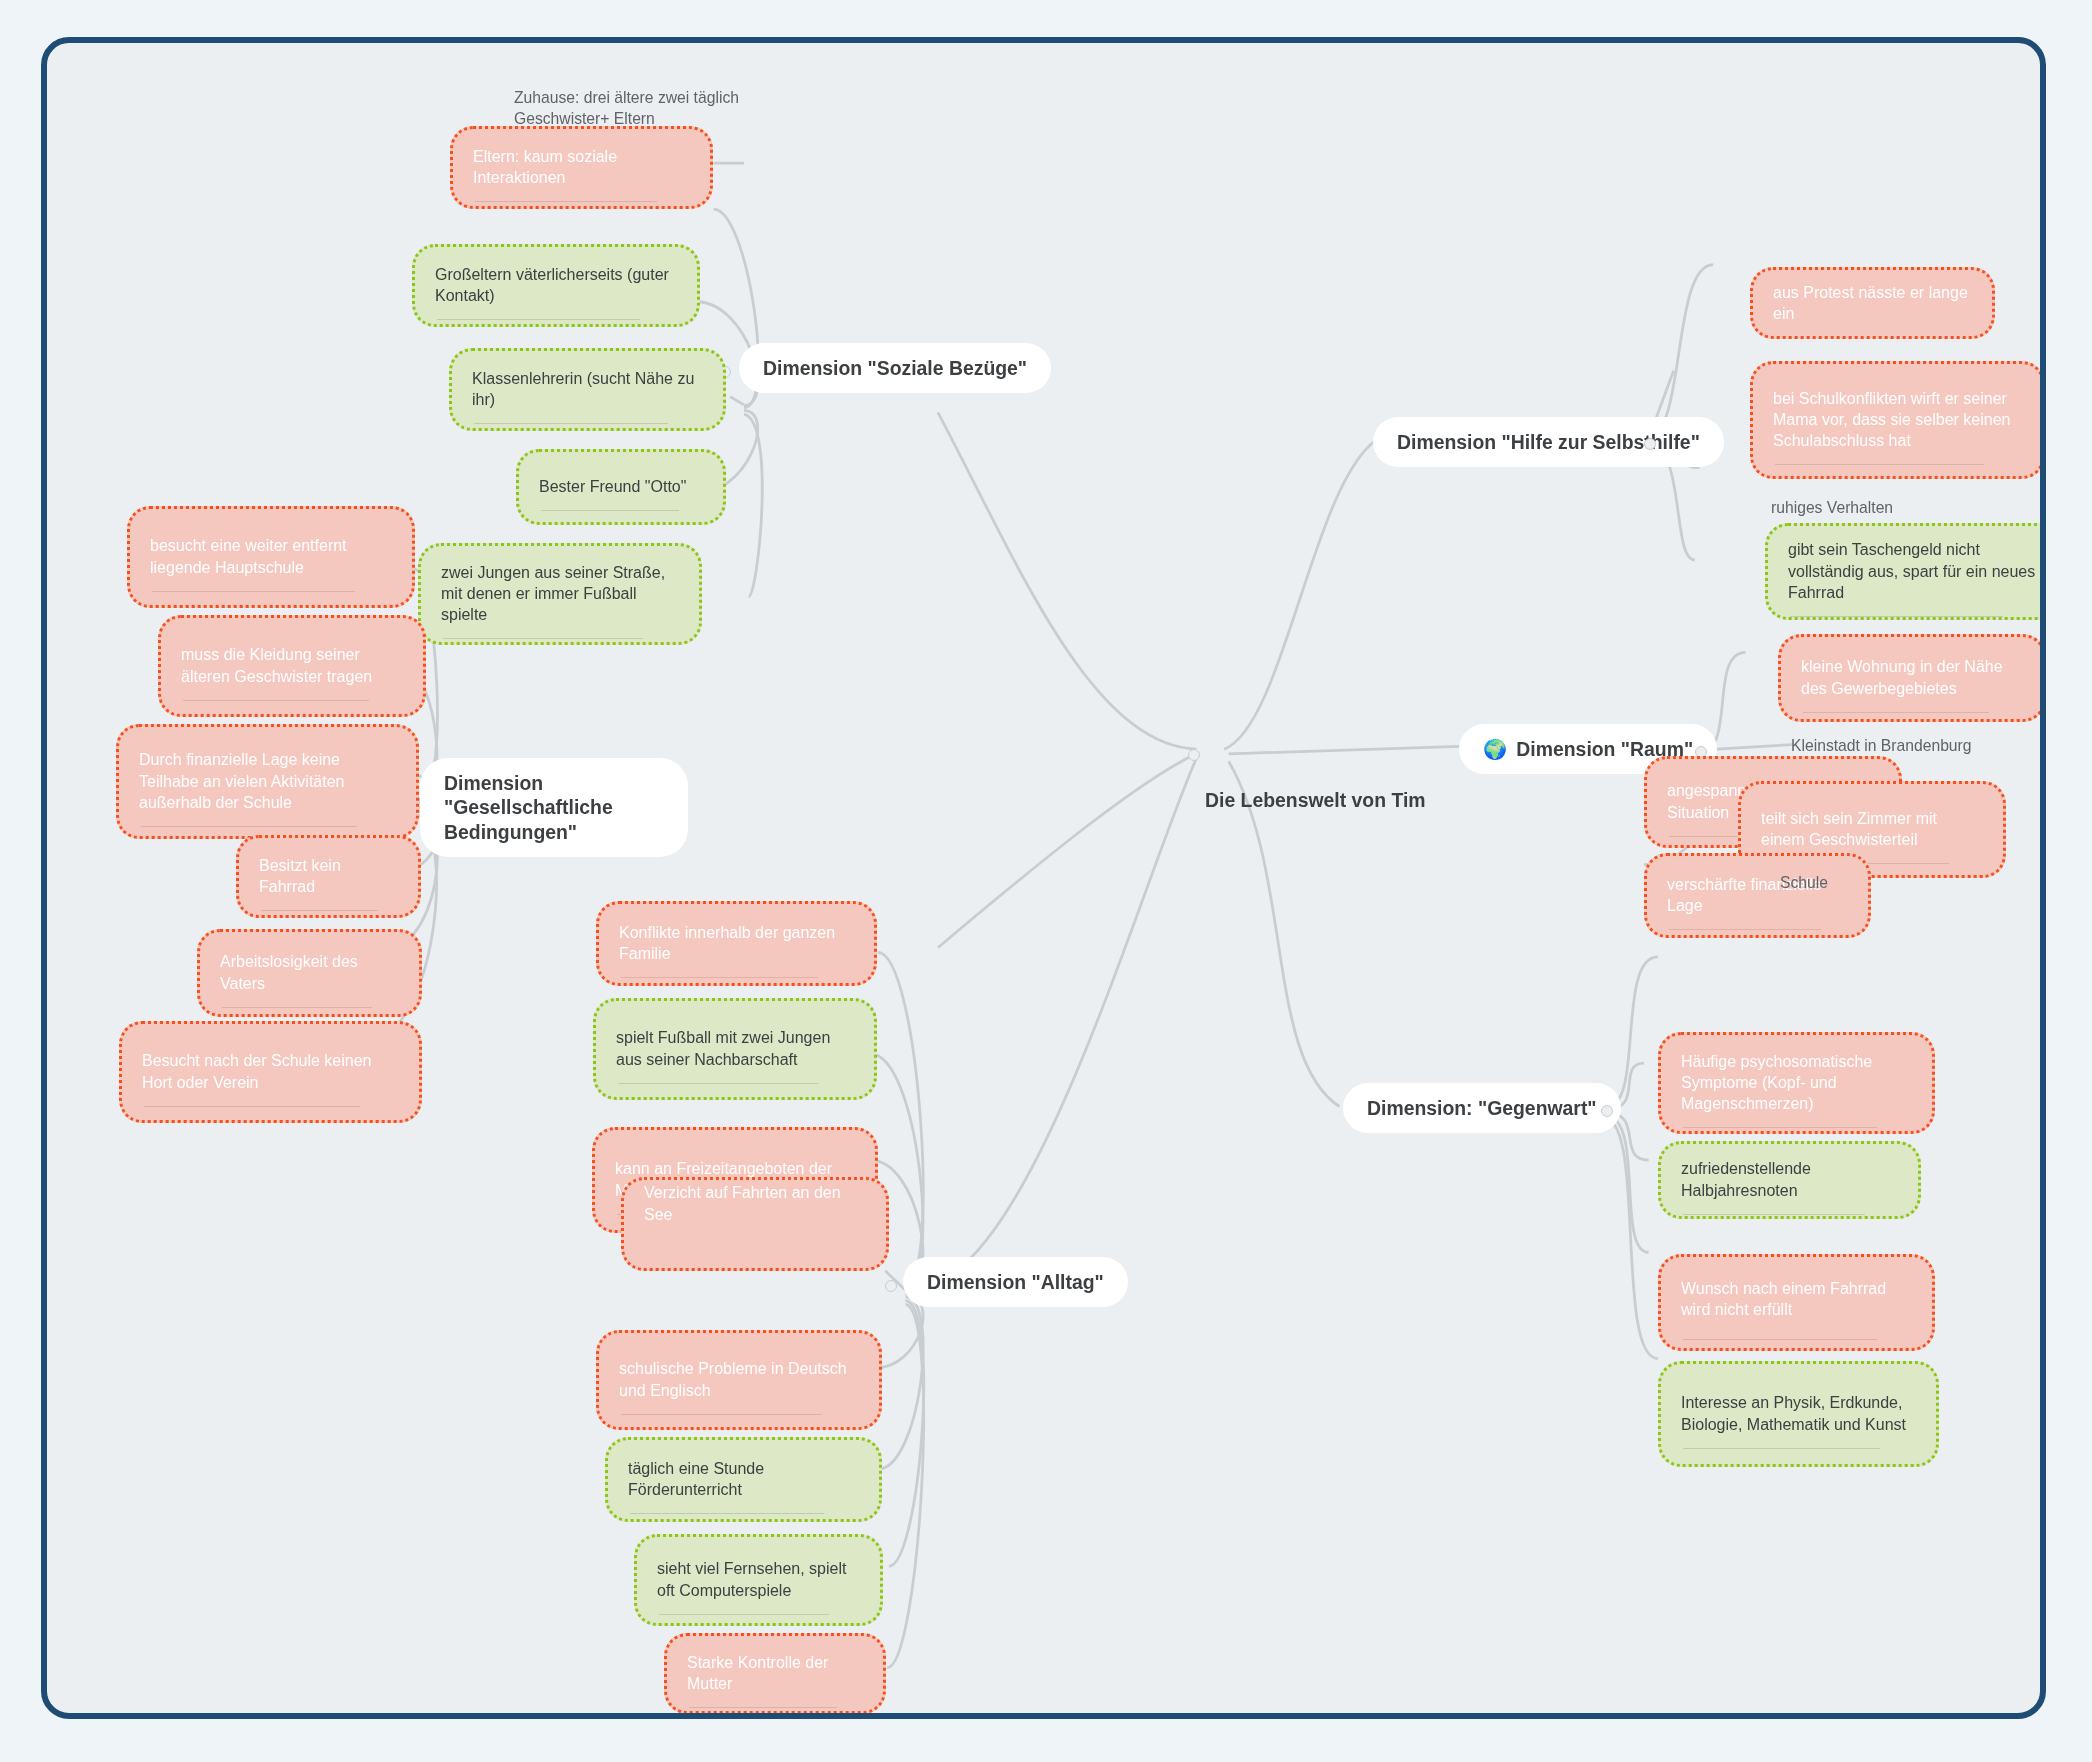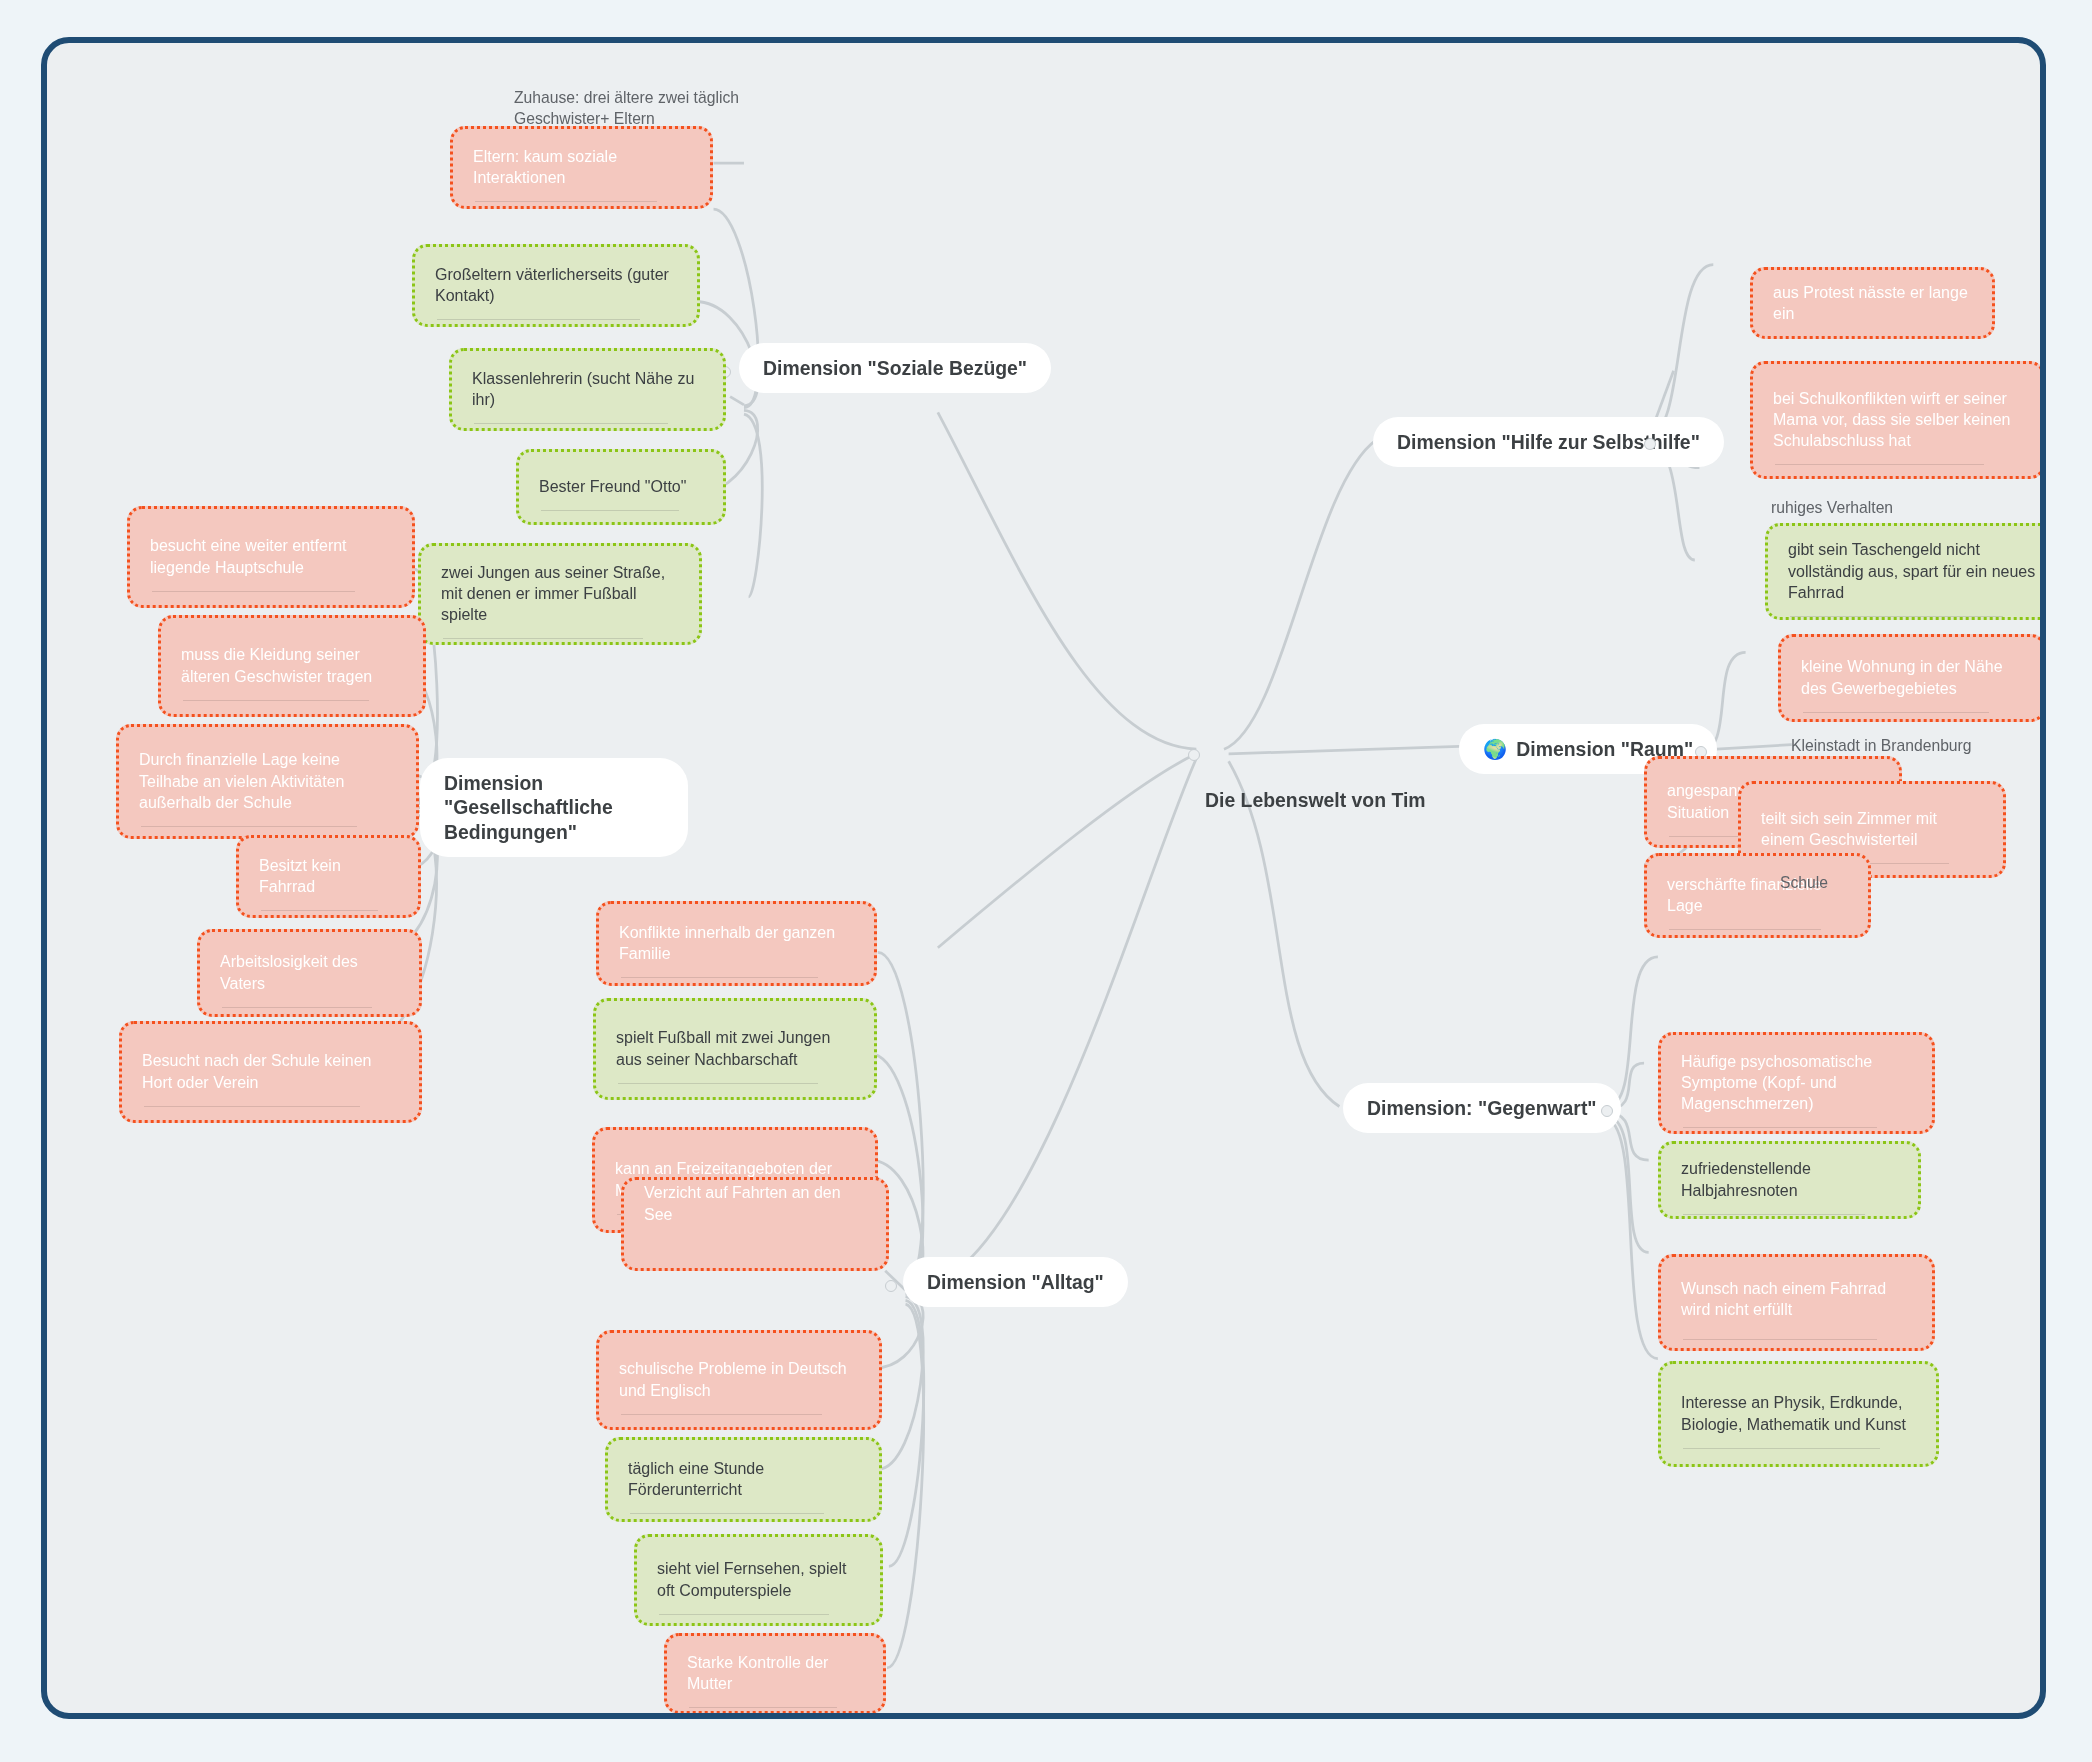--- a/index.html
+++ b/index.html
@@ -19,21 +19,21 @@
     box-sizing:border-box;
     overflow:hidden;
   }
   #canvas{position:absolute;left:0;top:0;width:1994px;height:1671px;}
   svg.links{position:absolute;left:0;top:0;width:1994px;height:1671px;pointer-events:none;}
 
   
   .node{
     position:absolute;
     box-sizing:border-box;
-    border-radius:15px;
+    border-radius:23px;
     padding:13px 20px 0 20px;
     display:flex;
     flex-direction:column;
     justify-content:center;
     line-height:1.32;
     font-size:16px;
   }
   .node .txt{display:block;}
   .node .rule{
     display:block;

